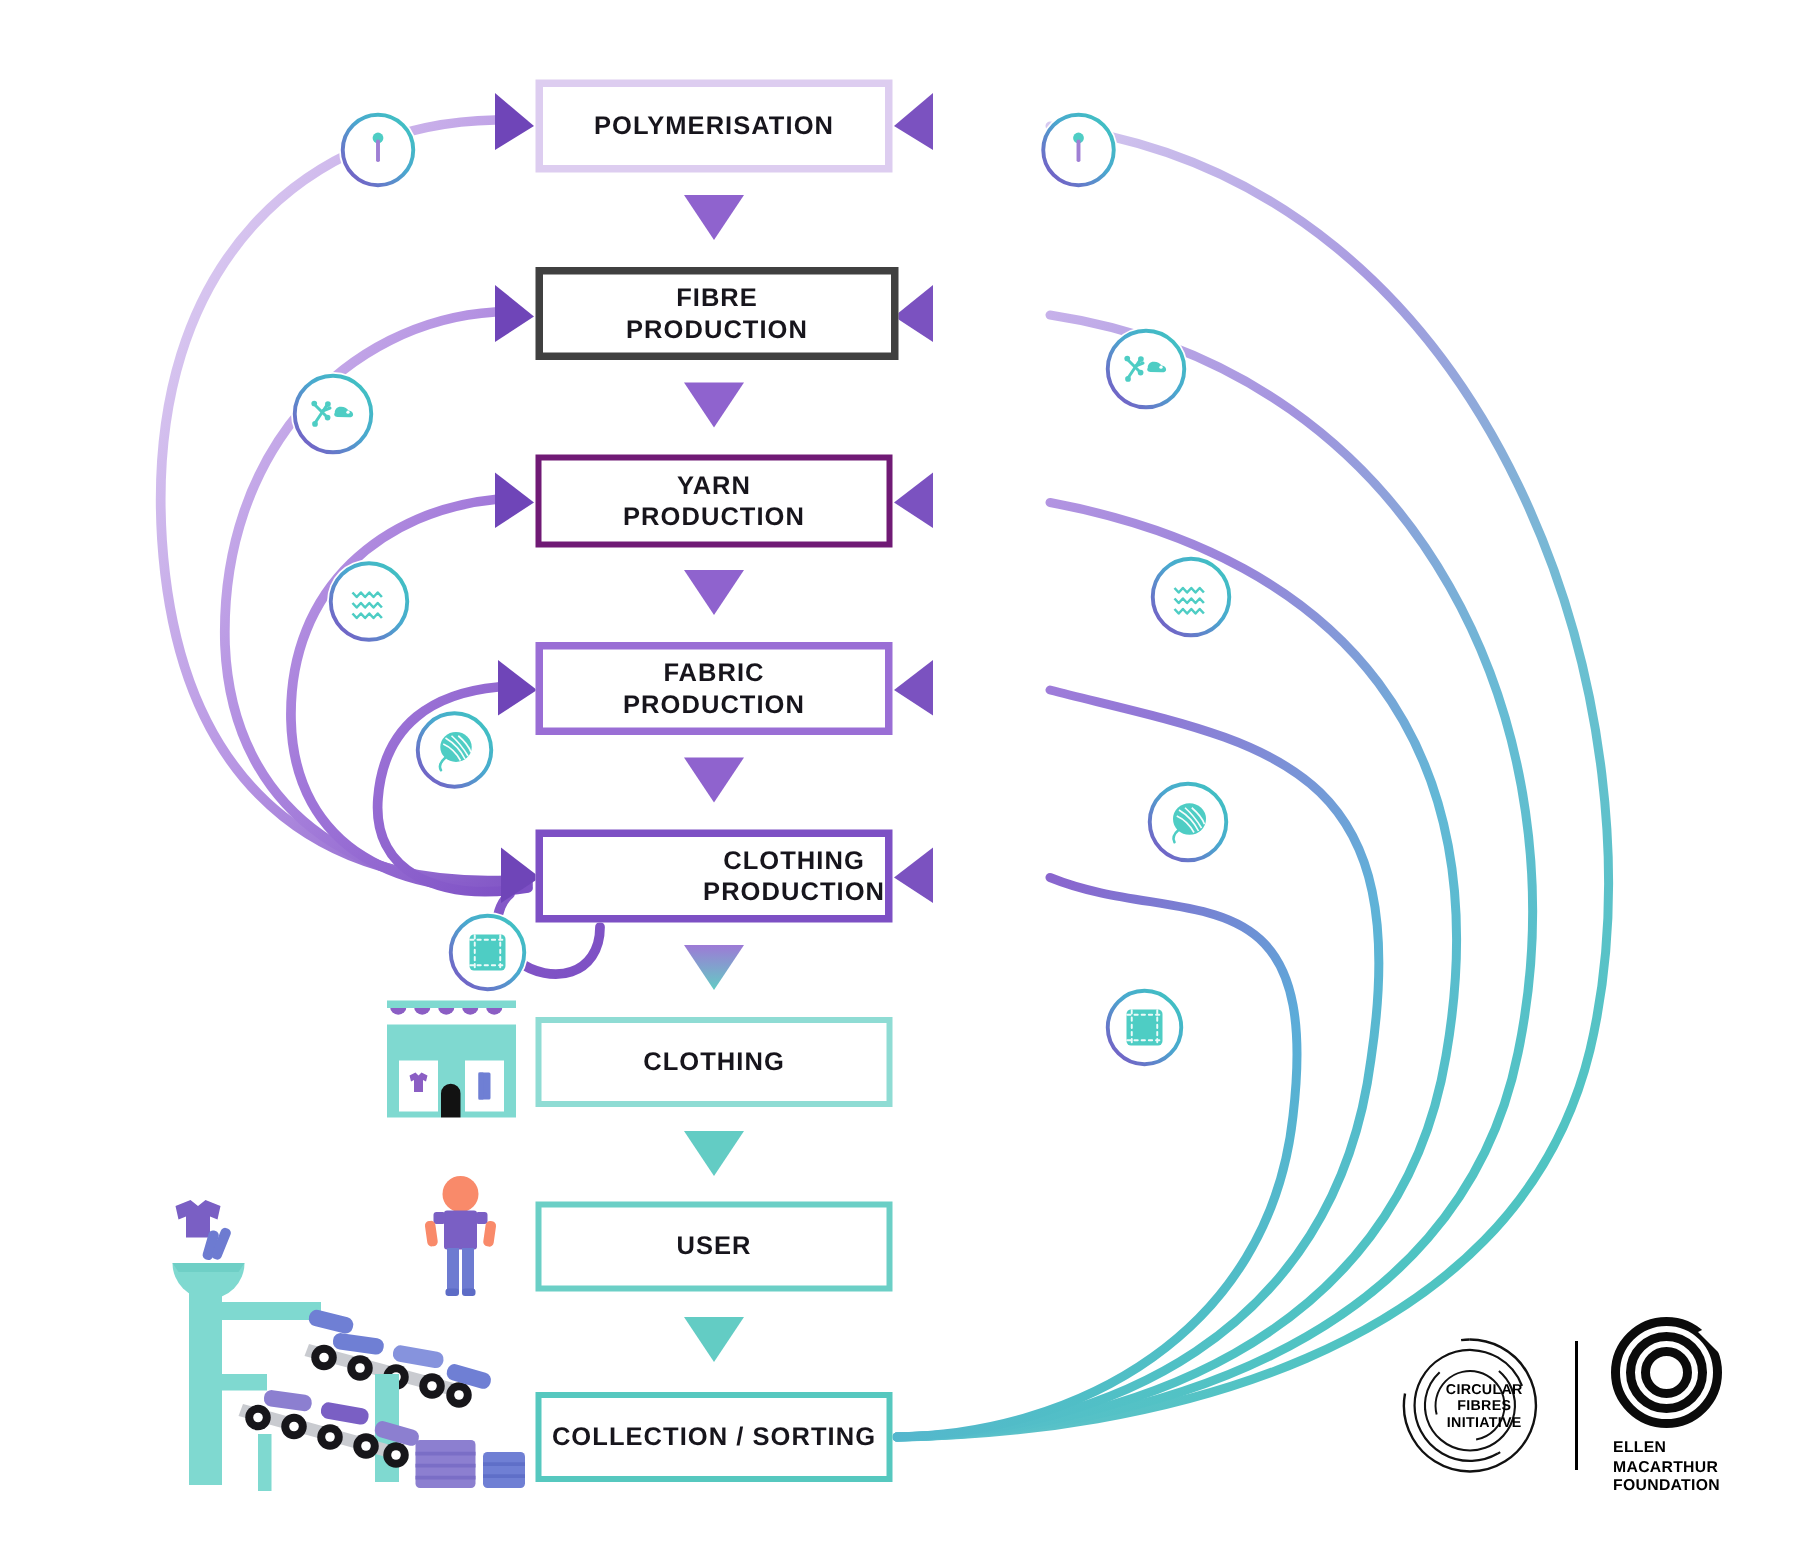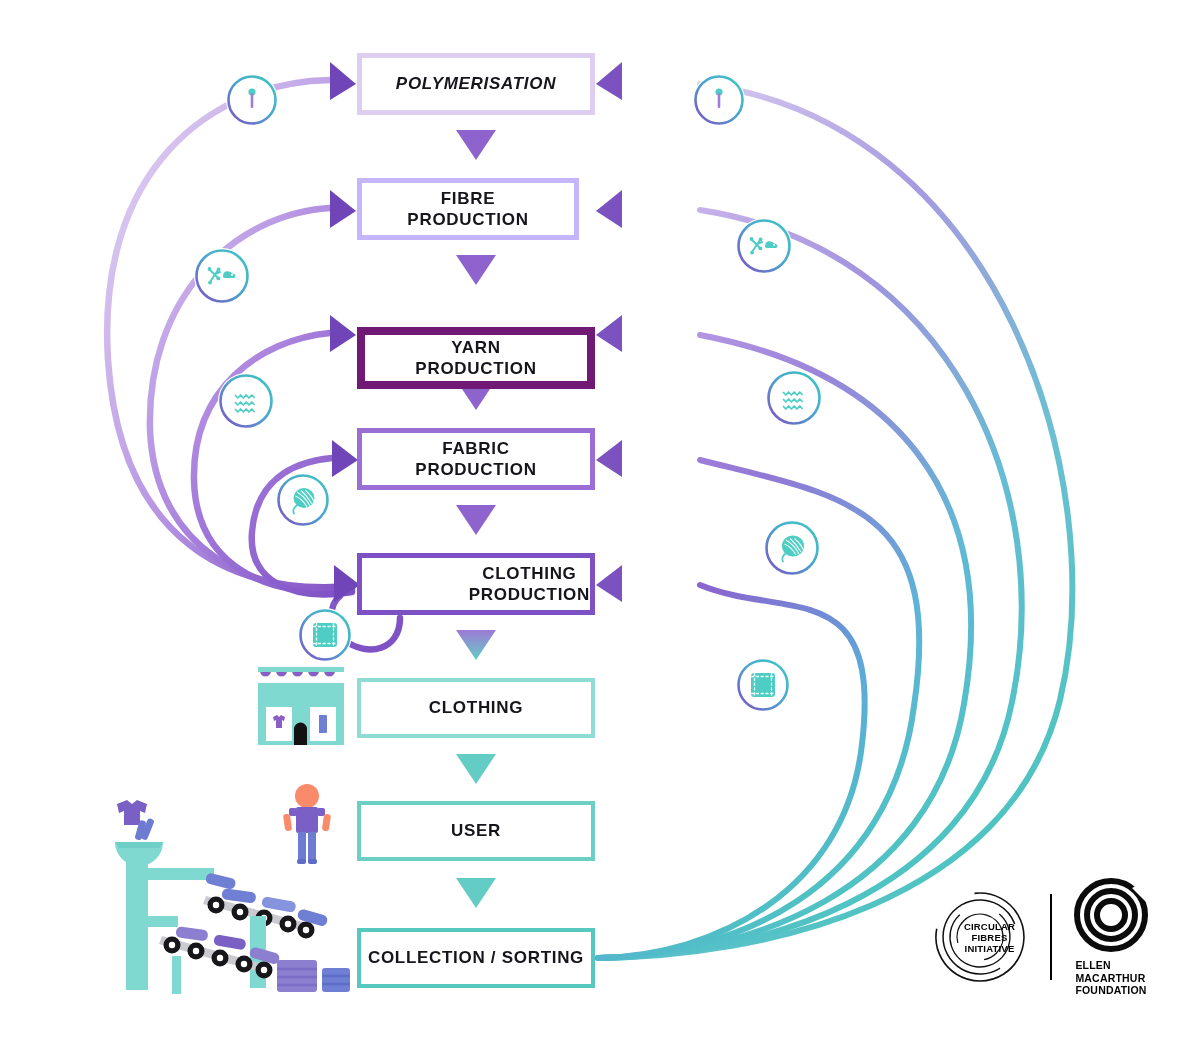--- a/index.html
+++ b/index.html
@@ -194,28 +194,28 @@
       <polygon points="456,130 496,130 476,160" fill="#8f63ce"></polygon>
       <polygon points="456,255 496,255 476,285" fill="#8f63ce"></polygon>
       <polygon points="456,380 496,380 476,410" fill="#8f63ce"></polygon>
       <polygon points="456,505 496,505 476,535" fill="#8f63ce"></polygon>
       <polygon points="456,630 496,630 476,660" fill="url(#gDownMix)"></polygon>
       <polygon points="456,754 496,754 476,784" fill="#63ccc4"></polygon>
       <polygon points="456,878 496,878 476,908" fill="#63ccc4"></polygon>
     </g>
   </svg>
 
-  <div class="node" style="left:357px; top:53px; width:238px; height:62px; border:5px solid #ddcdf0;font-style:italic;">
+  <div class="node" style="left:357px; top:53px; width:238px; height:62px; border:5px solid #ddcdf0;">
     <span class="node-label">POLYMERISATION</span>
   </div>
-  <div class="node" style="left:357px; top:178px; width:222px; height:62px; border:5px solid #c4b5fd;">
+  <div class="node" style="left:357px; top:178px; width:242px; height:62px; border:5px solid #404040;">
     <span class="node-label">FIBRE
 PRODUCTION</span>
   </div>
-  <div class="node" style="left:357px; top:303px; width:238px; height:62px; border:8px solid #701a75;margin-top:24px;">
+  <div class="node" style="left:357px; top:303px; width:238px; height:62px; border:4px solid #701a75;">
     <span class="node-label">YARN
 PRODUCTION</span>
   </div>
   <div class="node" style="left:357px; top:428px; width:238px; height:62px; border:5px solid #9a6ed5;">
     <span class="node-label">FABRIC
 PRODUCTION</span>
   </div>
   <div class="node" style="left:357px; top:553px; width:238px; height:62px; border:5px solid #7d50c4;justify-content:flex-end;">
     <span class="node-label">CLOTHING
 PRODUCTION</span>

